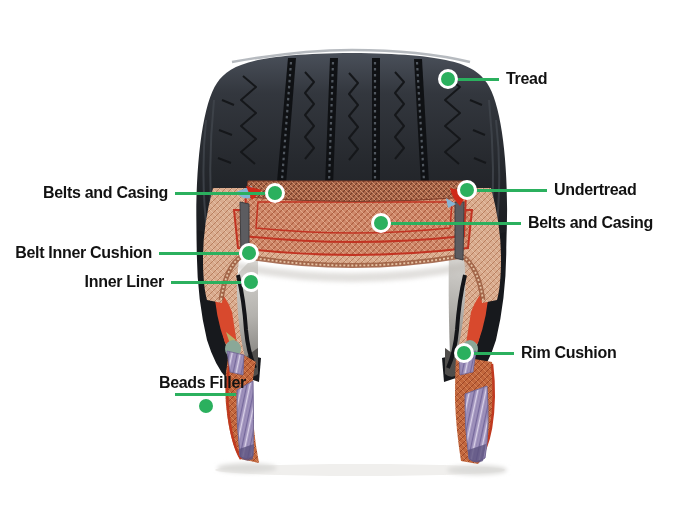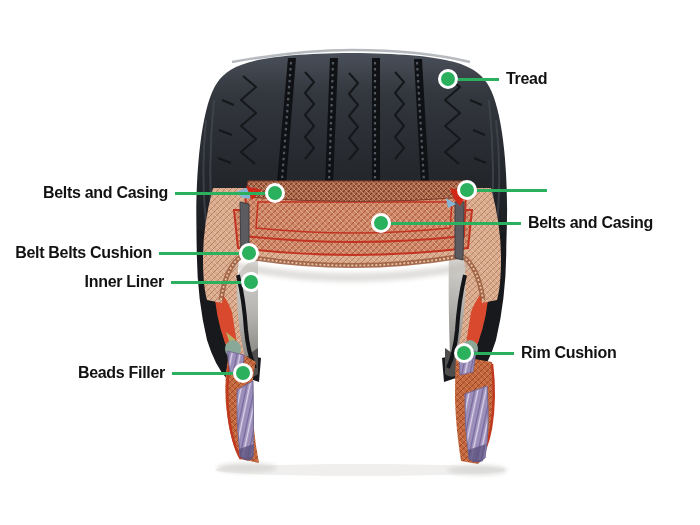--- a/index.html
+++ b/index.html
@@ -33,21 +33,21 @@
   #co-sidewall .ln       { width:44px;  }
   #co-rim-cushion    { left:454px; top:343px; }
   #co-rim-cushion .ln    { width:40px;  }
   
   #co-belts-casing-l { right:415px; top:183px; }
   #co-belts-casing-l .ln { width:90px; }
   #co-belt-edge      { right:441px; top:243px; }
   #co-belt-edge .ln      { width:80px; }
   #co-inner-liner    { right:439px; top:272px;margin-left:29px; }
   #co-inner-liner .ln    { width:70px; }
-  #co-beads-filler   { right:447px; top:363px; }
+  #co-beads-filler   { right:447px; top:373px;flex-direction:column; }
   #co-beads-filler .ln   { width:61px; }
 </style>
 </head>
 <body>
 
 <div class="stage" style="--green: #2bb05e;">
 
   <svg width="700" height="525" viewBox="0 0 700 525">
     <defs>
       <filter id="soft" x="-40%" y="-40%" width="180%" height="180%">
@@ -207,30 +207,31 @@
 
   <div class="callout left" id="co-belts-casing-l">
     <span class="txt">Belts and Casing</span>
     <span class="ln"></span>
     <span class="dot"></span>
   </div>
 
   <div class="callout right" id="co-undertread">
     <span class="dot"></span>
     <span class="ln"></span>
+    <span class="txt">Undertread</span>
   </div>
 
   <div class="callout right" id="co-belts-casing-r">
     <span class="dot"></span>
     <span class="ln"></span>
     <span class="txt">Belts and Casing</span>
   </div>
 
   <div class="callout left" id="co-belt-edge">
-    <span class="txt">Belt Belts Cushion</span>
+    <span class="txt">Belt Inner Cushion</span>
     <span class="ln"></span>
     <span class="dot"></span>
   </div>
 
   <div class="callout left" id="co-inner-liner">
     <span class="txt">Inner Liner</span>
     <span class="ln"></span>
     <span class="dot"></span>
   </div>
 

